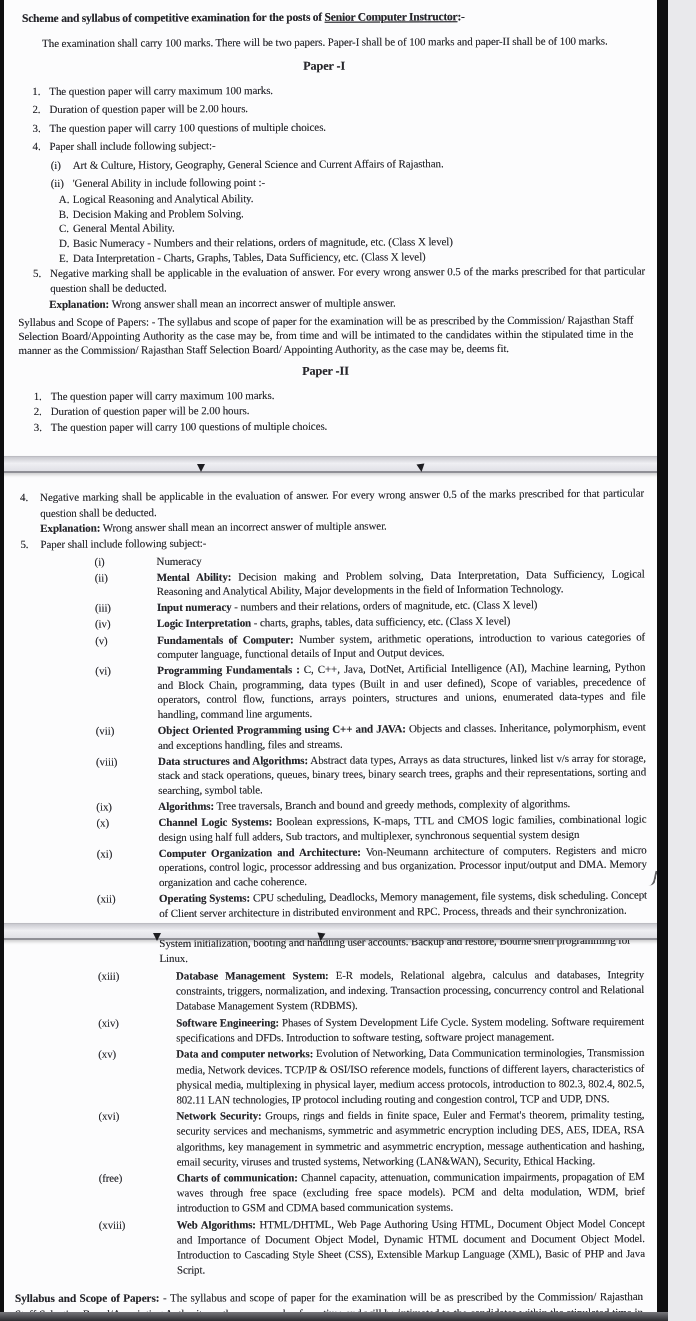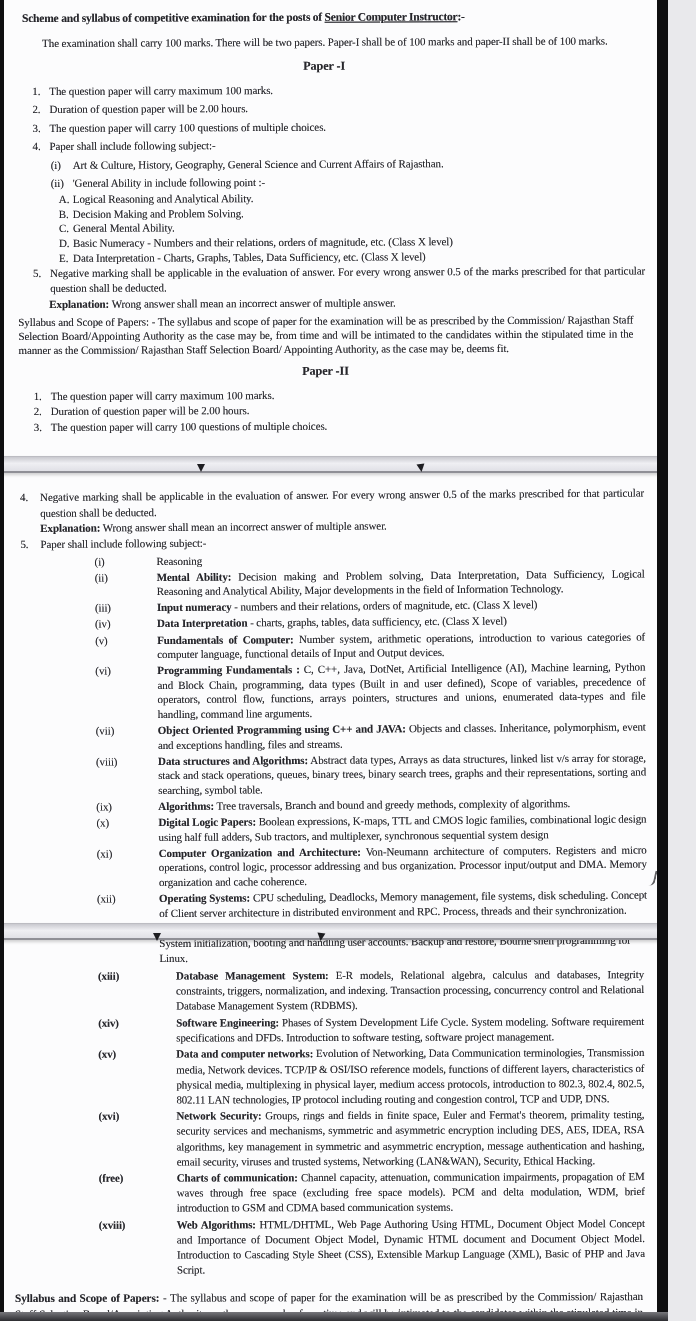--- a/index.html
+++ b/index.html
@@ -36,21 +36,21 @@
   .r4{margin-left:16px;line-height:15.6px;}   .r4 .n{width:20px;} .r4 .t{text-align:justify;}
   .exp2{margin-left:36px;line-height:15.8px;}
   .romlist{margin-top:2px;}
   .rom{margin-left:84px;line-height:14.6px;margin-bottom:1.5px;}
   .rom .n{width:68px;padding-left:6px;box-sizing:border-box;}
   .rom .t{text-align:justify;}
   .extra{margin-left:152px;line-height:14.4px;}
 
   
   .rom3{margin-left:86px;line-height:15.1px;margin-bottom:1.5px;font-size:10.9px;}
-  .rom3 .n{width:86px;padding-left:8px;box-sizing:border-box;font-weight:bold;}
+  .rom3 .n{width:86px;padding-left:8px;box-sizing:border-box;}
   .rom3 .t{text-align:justify;}
   .closing{margin:13px 2px 0 10px;line-height:15.4px;font-size:11.2px;text-align:justify;}
 
   
   .pagebreak{position:absolute;left:0;right:0;height:14px;z-index:5;
      background:linear-gradient(#c9c9cf,#efeff3 45%,#e0e0e6);
      border-top:1px solid #bcbcc2;border-bottom:2px solid #8f8f96;
      box-shadow:0 2px 3px rgba(0,0,0,.18);}
   #sep1{top:456px;} #sep2{top:923px;}
   .tri{position:absolute;width:0;height:0;z-index:6;
@@ -159,33 +159,33 @@
       </div>
     <div class="exp2"><b>Explanation:</b><span> Wrong answer shall mean an incorrect answer of multiple answer.</span></div>
     <div class="row r4">
         <span class="n">5.</span>
         <span class="t">Paper shall include following subject:-</span>
       </div>
 
     <div class="romlist">
       <div class="row rom">
           <span class="n">(i)</span>
-          <span class="t"><b></b><span>Reasoning</span></span>
+          <span class="t"><b></b><span>Numeracy</span></span>
         </div>
       <div class="row rom">
           <span class="n">(ii)</span>
           <span class="t"><b>Mental Ability:</b><span> Decision making and Problem solving, Data Interpretation, Data Sufficiency, Logical Reasoning and Analytical Ability, Major developments in the field of Information Technology.</span></span>
         </div>
       <div class="row rom">
           <span class="n">(iii)</span>
           <span class="t"><b>Input numeracy</b><span> - numbers and their relations, orders of magnitude, etc. (Class X level)</span></span>
         </div>
       <div class="row rom">
           <span class="n">(iv)</span>
-          <span class="t"><b>Data Interpretation</b><span> - charts, graphs, tables, data sufficiency, etc. (Class X level)</span></span>
+          <span class="t"><b>Logic Interpretation</b><span> - charts, graphs, tables, data sufficiency, etc. (Class X level)</span></span>
         </div>
       <div class="row rom">
           <span class="n">(v)</span>
           <span class="t"><b>Fundamentals of Computer:</b><span> Number system, arithmetic operations, introduction to various categories of computer language, functional details of Input and Output devices.</span></span>
         </div>
       <div class="row rom">
           <span class="n">(vi)</span>
           <span class="t"><b>Programming Fundamentals :</b><span> C, C++, Java, DotNet, Artificial Intelligence (AI), Machine learning, Python and Block Chain, programming, data types (Built in and user defined), Scope of variables, precedence of operators, control flow, functions, arrays pointers, structures and unions, enumerated data-types and file handling, command line arguments.</span></span>
         </div>
       <div class="row rom">
@@ -195,21 +195,21 @@
       <div class="row rom">
           <span class="n">(viii)</span>
           <span class="t"><b>Data structures and Algorithms:</b><span> Abstract data types, Arrays as data structures, linked list v/s array for storage, stack and stack operations, queues, binary trees, binary search trees, graphs and their representations, sorting and searching, symbol table.</span></span>
         </div>
       <div class="row rom">
           <span class="n">(ix)</span>
           <span class="t"><b>Algorithms:</b><span> Tree traversals, Branch and bound and greedy methods, complexity of algorithms.</span></span>
         </div>
       <div class="row rom">
           <span class="n">(x)</span>
-          <span class="t"><b>Digital Logic Papers:</b><span> Boolean expressions, K-maps, TTL and CMOS logic families, combinational logic design using half full adders, Sub tractors, and multiplexer, synchronous sequential system design</span></span>
+          <span class="t"><b>Channel Logic Systems:</b><span> Boolean expressions, K-maps, TTL and CMOS logic families, combinational logic design using half full adders, Sub tractors, and multiplexer, synchronous sequential system design</span></span>
         </div>
       <div class="row rom">
           <span class="n">(xi)</span>
           <span class="t"><b>Computer Organization and Architecture:</b><span> Von-Neumann architecture of computers. Registers and micro operations, control logic, processor addressing and bus organization. Processor input/output and DMA. Memory organization and cache coherence.</span></span>
         </div>
       <div class="row rom">
           <span class="n">(xii)</span>
           <span class="t"><b>Operating Systems:</b><span> CPU scheduling, Deadlocks, Memory management, file systems, disk scheduling. Concept of Client server architecture in distributed environment and RPC. Process, threads and their synchronization.</span></span>
         </div>
       <div class="extra">Real Time OS: clock synchronization and task scheduling.</div>

